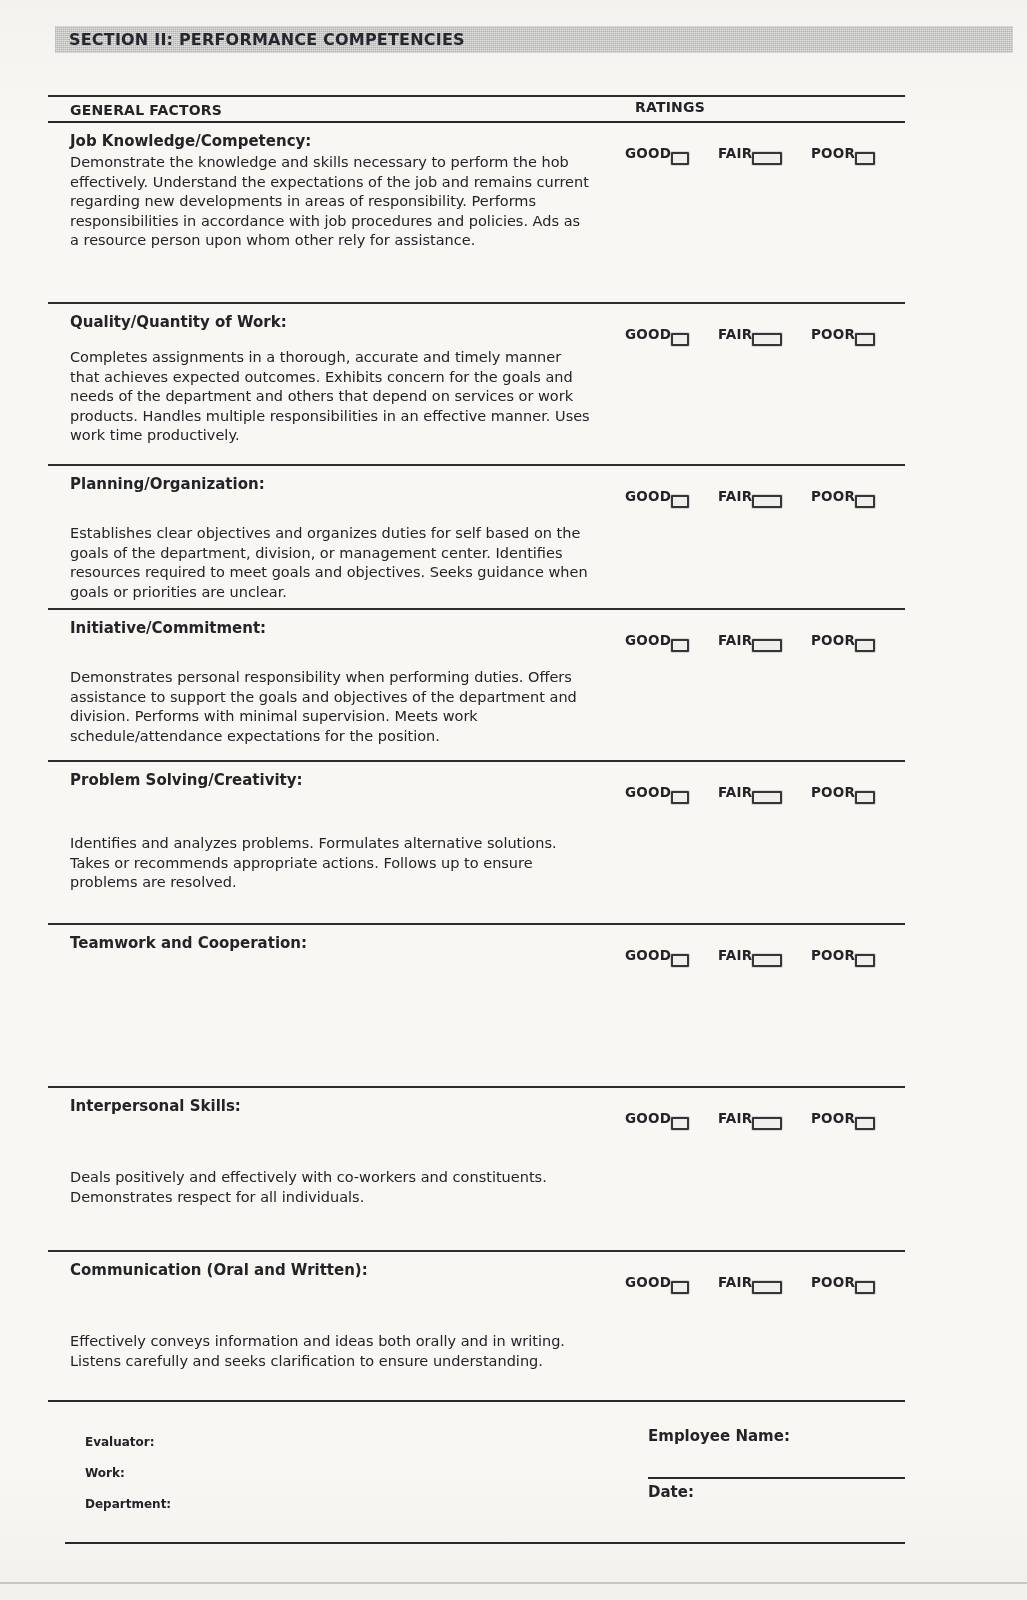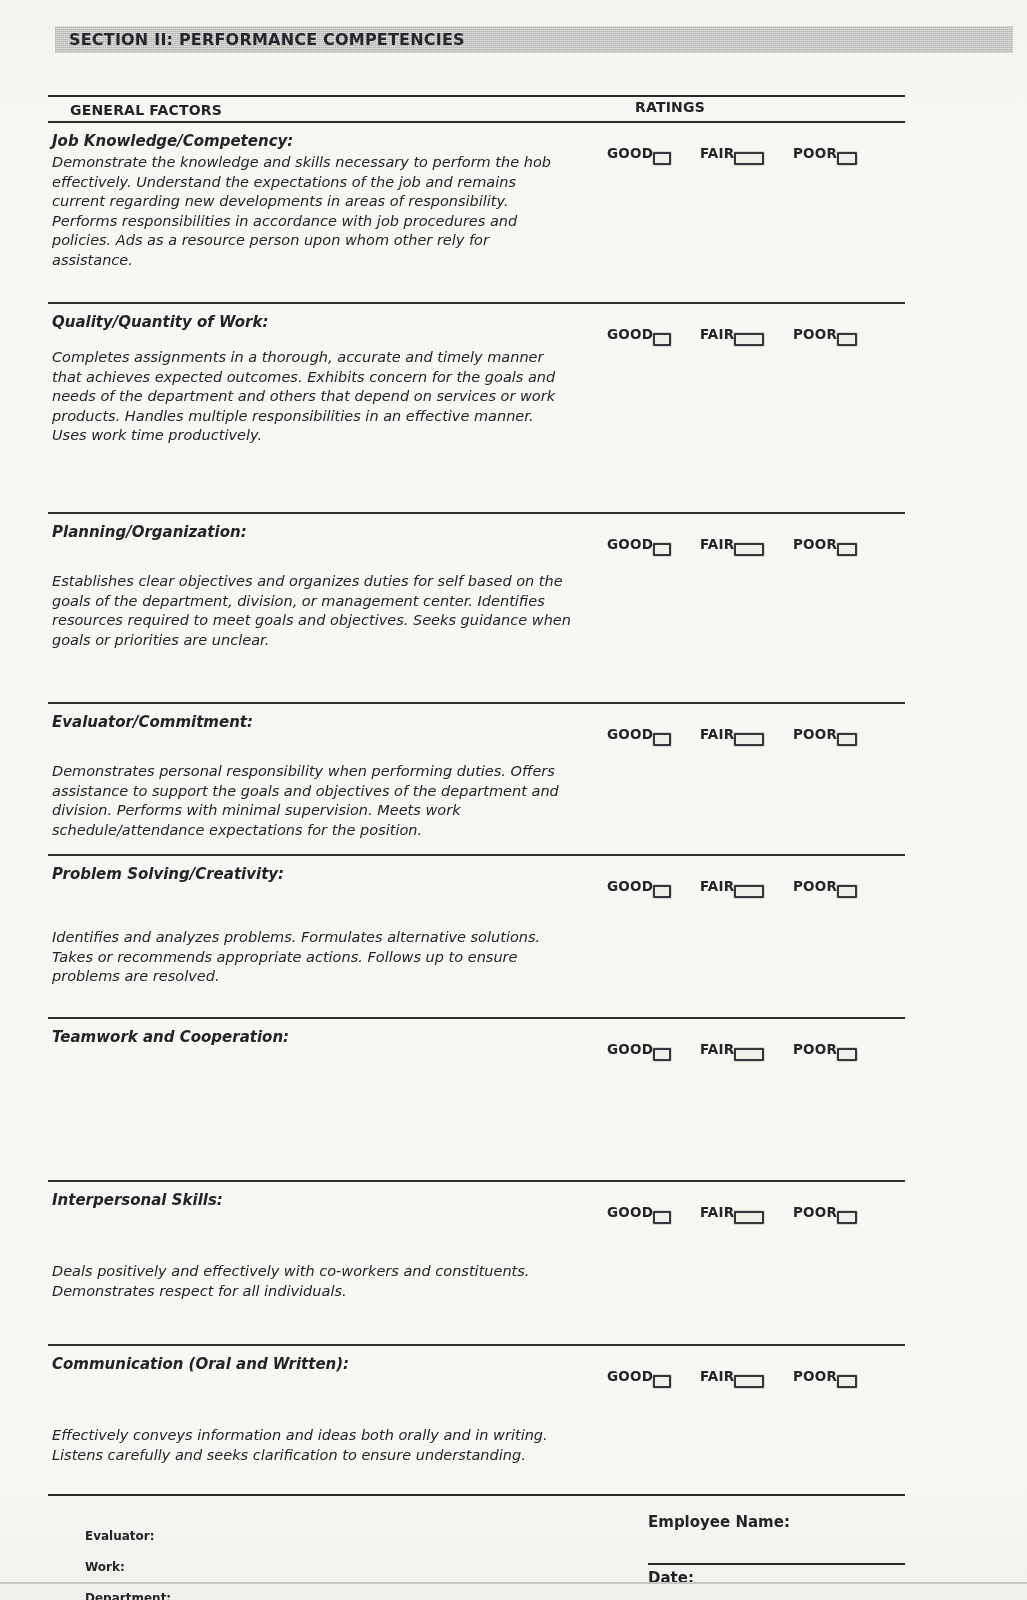--- a/index.html
+++ b/index.html
@@ -55,28 +55,28 @@
   }
   
   .factor {
     width: 857px;
     display: flex;
     align-items: flex-start;
     padding-top: 8px;
   }
   .factor + .factor { border-top: 2px solid #2e2e2e; }
   .s1 { height: 179px; }
-  .s2 { height: 210px; }
-  .s3 { height: 190px; }
+  .s2 { height: 162px; }
+  .s3 { height: 144px; }
   .s4 { height: 152px; }
   .s5 { height: 163px; }
   .s6 { height: 163px; }
   .s7 { height: 164px; }
   .s8 { height: 150px; }
-  .factor-text { margin-left: 4px; width: 520px; flex: 0 0 520px; font-style: italic; }
+  .factor-text { margin-left: 22px; width: 520px; flex: 0 0 520px; }
   .factor-text h3 { font-size: 15px; font-weight: bold; line-height: 20px; }
   .factor-text p  { font-size: 14.5px; line-height: 19.5px; }
   .gap-sm  p { margin-top: 2px; }
   .gap-md  p { margin-top: 16px; }
   .gap-lg  p { margin-top: 30px; }
   .gap-xl  p { margin-top: 44px; }
   .gap-xxl p { margin-top: 52px; }
   
   .ratings {
     margin-left: 35px;
@@ -107,21 +107,21 @@
     position: relative;
     width: 857px;
     height: 182px;
     border-top: 2px solid #2a2a2a;
   }
   .footer-left {
     position: absolute; left: 37px; top: 30px;
     display: flex; flex-direction: column; gap: 11px;
   }
   .footer-left span { font-size: 12px; font-weight: bold; line-height: 20px; }
-  .footer-right { position: absolute; left: 600px; top: 16px; width: 257px; }
+  .footer-right { position: absolute; left: 600px; top: 24px; width: 257px; }
   .footer-right .label { font-size: 15px; font-weight: bold; line-height: 20px; }
   .date-rule { margin-top: 31px; width: 257px; border-top: 2px solid #2a2a2a; }
   .date-label { margin-top: 3px; }
   .bottom-rule {
     position: absolute; left: 17px; top: 140px;
     width: 840px; border-top: 2px solid #2a2a2a;
   }
   .scan-edge {
     position: absolute; left: 0; bottom: 16px;
     width: 1027px; height: 2px; background: #c9c7c2;
@@ -200,21 +200,21 @@
       </div>
       <div class="rating-col">
         <span class="rating-label">POOR</span>
         <span class="checkbox"></span>
       </div>
     </div>
   </section>
 
   <section class="factor s4">
     <div class="factor-text gap-lg">
-      <h3>Evaluator/Commitment:</h3>
+      <h3>Initiative/Commitment:</h3>
       <p>Demonstrates personal responsibility when performing duties. Offers assistance to support the goals and objectives of the department and division. Performs with minimal supervision. Meets work schedule/attendance expectations for the position.</p>
     </div>
     <div class="ratings">
       <div class="rating-col">
         <span class="rating-label">GOOD</span>
         <span class="checkbox"></span>
       </div>
       <div class="rating-col">
         <span class="rating-label">FAIR</span>
         <span class="checkbox"></span>

